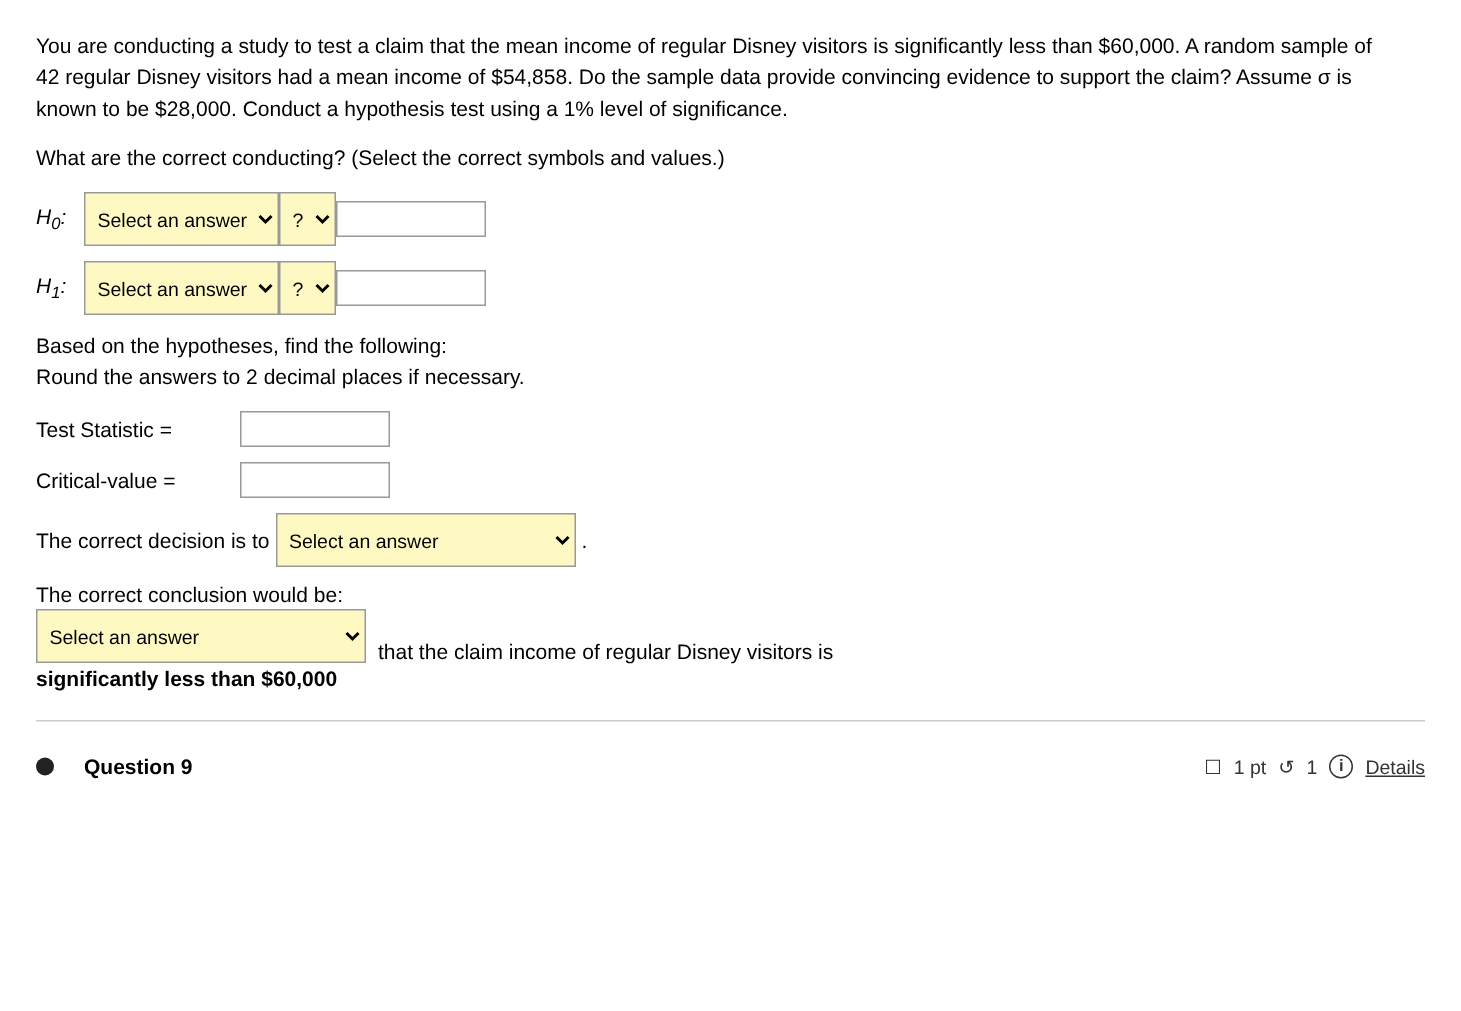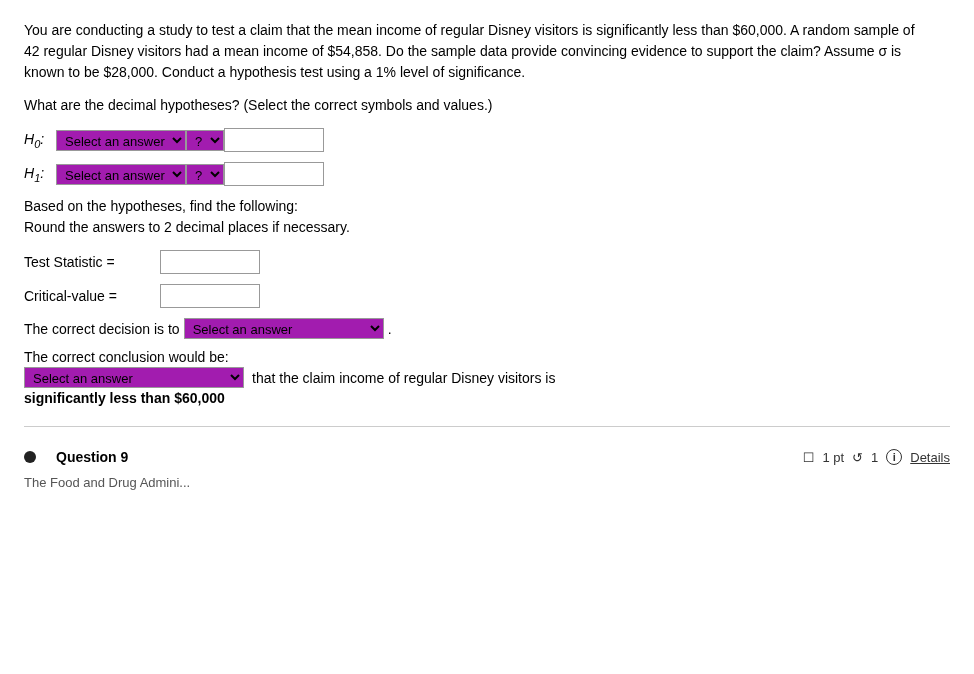--- a/index.html
+++ b/index.html
@@ -32,23 +32,23 @@
       min-width: 32px;
       font-style: italic;
     }
     .hypothesis-label sub {
       font-size: 11px;
     }
     select {
       padding: 2px 4px;
       font-size: 13px;
       border: 1px solid #999;
-      background: #a21caf;
+      background: #fef9c3;
       cursor: pointer;
-      height: 21px;
+      height: 36px;
     }
     input[type="text"] {
       border: 1px solid #999;
       padding: 2px 4px;
       font-size: 13px;
       height: 24px;
       width: 100px;
     }
     .find-section {
       margin-bottom: 14px;
@@ -65,21 +65,21 @@
     }
     .stat-label {
       font-size: 14px;
       min-width: 130px;
     }
     .conclusion-section {
       margin-bottom: 20px;
     }
     .conclusion-row {
       display: flex;
-      align-items: center;
+      align-items: flex-end;
       gap: 4px;
       flex-wrap: wrap;
     }
     .select-wide {
       width: 220px;
     }
     .divider {
       border: none;
       border-top: 1px solid #ccc;
       margin: 14px 0;
@@ -136,21 +136,21 @@
       width: 200px;
     }
   </style>
 </head>
 <body>
 
 <div class="main-container">
 
   <p class="question-text">You are conducting a study to test a claim that the mean income of regular Disney visitors is significantly less than $60,000. A random sample of 42 regular Disney visitors had a mean income of $54,858. Do the sample data provide convincing evidence to support the claim? Assume σ is known to be $28,000. Conduct a hypothesis test using a 1% level of significance.</p>
 
-  <p class="question-text" style="margin-bottom:12px;">What are the decimal hypotheses? (Select the correct symbols and values.)</p>
+  <p class="question-text" style="margin-bottom:12px;">What are the correct conducting? (Select the correct symbols and values.)</p>
 
   <div class="hypothesis-row">
     <span class="hypothesis-label">
       <i>H</i><sub>0</sub>:
     </span>
     <select>
       <option>Select an answer</option>
       <option>μ</option>
       <option>p</option>
       <option>σ</option>
@@ -245,17 +245,14 @@
     <div class="question-meta">
       <span style="font-size:13px;">☐</span>
       <span>1 pt</span>
       <span style="font-size:13px;">↺</span>
       <span>1</span>
       <span class="info-circle">i</span>
       <span style="cursor:pointer; text-decoration:underline;">Details</span>
     </div>
   </div>
 
-  <div class="next-question">
-    <span>The Food and Drug Admini...</span>
-  </div>
 
 </div>
 
 </body></html>

